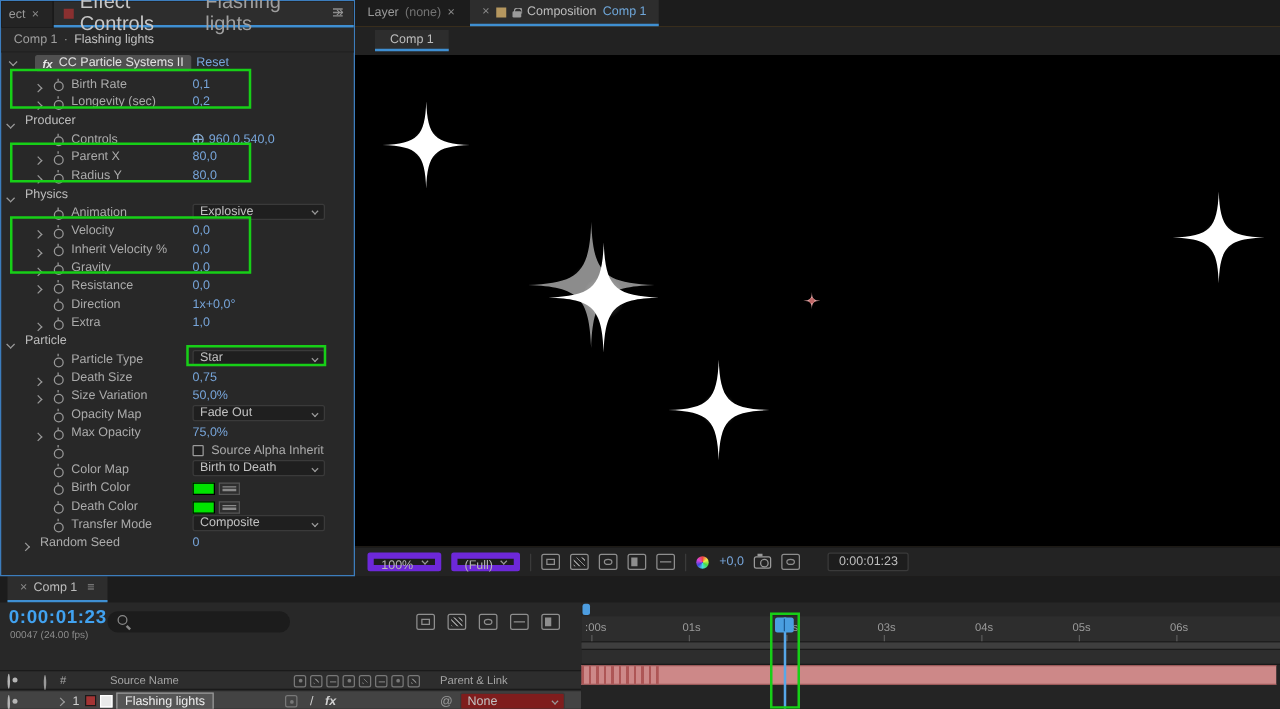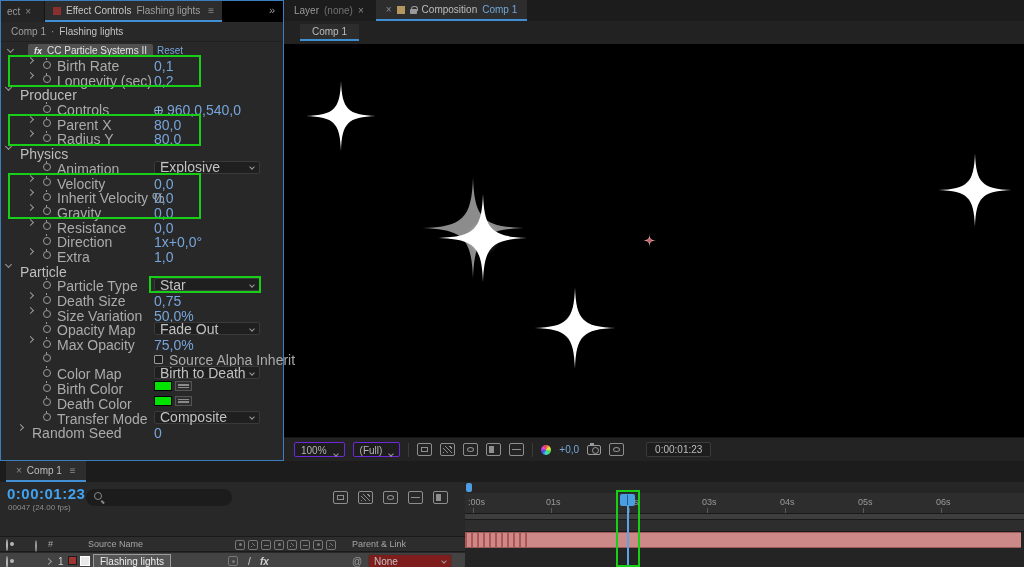--- a/index.html
+++ b/index.html
@@ -3,34 +3,34 @@
 <meta charset="utf-8">
 <style>
 *{margin:0;padding:0;box-sizing:border-box}
 html,body{width:1024px;height:567px;background:#141414;font-family:"Liberation Sans",sans-serif;overflow:hidden}
 #app{position:relative;width:1024px;height:567px;background:#141414}
 
 
 #ec{position:absolute;left:0;top:0;width:284px;height:461px;background:#282828;border:1px solid #3c7dbd;z-index:5}
 #ec-tabs{height:21px;background:#000000;display:flex;align-items:stretch;position:relative}
 .tab-part{width:44px;background:#242424;display:flex;align-items:center;gap:5px;padding:0 6px;color:#9a9a9a;font-size:10px;border-right:1px solid #141414}
-.tab-active-ec{display:flex;align-items:center;gap:5px;padding:0 8px;background:#2d2d2d;border-bottom:2px solid #3f8fd2;color:#c6c6c6;font-size:10px}
+.tab-active-ec{display:flex;align-items:center;gap:5px;padding:0 8px;background:#2d2d2d;border-bottom:2px solid #3f8fd2;color:#c6c6c6;font-size:16px}
 .chip-red{width:8px;height:8px;background:#8a3030;flex:none}
 .chip-tan{width:8px;height:8px;background:#b5975f;flex:none}
 .tab-x{color:#8a8a8a}
 .tab-menu{color:#8a8a8a;margin-left:3px}
 #ec-overflow{position:absolute;right:8px;top:3px;color:#9a9a9a;font-size:11px}
 #ec-crumb{height:20px;display:flex;align-items:center;gap:5px;padding:0 10px;font-size:10px;color:#9f9f9f;background:#282828;border-bottom:1px solid #202020}
 #ec-crumb .crumb-layer{color:#c4c4c4}
 #ec-rows{position:absolute;left:1px;top:42px;right:1px}
 #fx-header{height:15px;display:flex;align-items:center;padding-left:6px;position:relative;font-size:10px;color:#bdbdbd}
 .fxbox{display:flex;align-items:center;gap:5px;background:#505050;border-radius:2px;padding:0 6px;height:13px;color:#e2e2e2;margin-left:6px}
 .fxbadge{font-style:italic;font-weight:bold;font-size:9px;color:#e8e8e8}
 .reset{position:absolute;left:155px;color:#77a5da}
-.row{height:14.7px;display:flex;align-items:flex-start;position:relative;color:#ababab;font-size:14px;white-space:nowrap}
+.row{height:14.7px;display:flex;align-items:flex-end;position:relative;color:#ababab;font-size:10px;white-space:nowrap}
 .prop{padding-left:26px}
 .nt{padding-left:40px}
 .grp{padding-left:4px;color:#bdbdbd}
 .grp2{padding-left:16px}
 .tw{width:5px;height:5px;border-right:1.4px solid #9a9a9a;border-bottom:1.4px solid #9a9a9a;transform:rotate(-45deg);margin-right:9px;flex:none}
 .tw.open{transform:rotate(45deg);margin-top:-2px}
 .sw{width:9px;height:10px;margin-right:6px;position:relative;flex:none}
 .sw::before{content:"";position:absolute;left:.5px;top:2.5px;width:6px;height:6px;border:1px solid #9a9a9a;border-radius:50%}
 .sw::after{content:"";position:absolute;left:3.5px;top:0;width:1.5px;height:2px;background:#9a9a9a}
 .val{position:absolute;left:152px;color:#77a5da}
@@ -57,21 +57,21 @@
 .tab-active{display:flex;align-items:center;gap:5px;padding:0 10px;background:#2d2d2d;border-bottom:2px solid #3f8fd2;font-size:10px;color:#bdbdbd}
 .tab-active .blue{color:#6fa7da}
 .lock{width:7px;height:8px;position:relative;flex:none}
 .lock::before{content:"";position:absolute;left:1px;top:0;width:5px;height:4px;border:1px solid #9a9a9a;border-bottom:none;border-radius:3px 3px 0 0}
 .lock::after{content:"";position:absolute;left:0;top:3px;width:7px;height:5px;background:#9a9a9a;border-radius:1px}
 #comp-nav{height:23px;background:#222;display:flex;align-items:center;padding-left:16px}
 .navchip{height:17px;background:#2d2d2d;border-bottom:2px solid #3f8fd2;display:flex;align-items:center;padding:0 12px;font-size:10px;color:#bdbdbd}
 #viewer{position:absolute;left:0;top:44px;width:740px;height:393px;background:#000;overflow:hidden}
 .star{position:absolute;filter:blur(.4px)}
 #comp-toolbar{position:absolute;left:0;top:437px;width:740px;height:24px;background:#232323;border-top:1px solid #151515;display:flex;align-items:center;gap:8px;padding:0 10px;font-size:10px;color:#b5b5b5}
-.tbdd{height:15px;background:#1d1d1d;border:1px solid #6d28d9;border-radius:2px;display:flex;align-items:flex-end;gap:7px;padding:0 6px}
+.tbdd{height:15px;background:#1d1d1d;border:5px solid #6d28d9;border-radius:2px;display:flex;align-items:flex-start;gap:7px;padding:0 6px}
 .vsep{width:1px;height:14px;background:#3a3a3a;flex:none}
 .ic{width:15px;height:13px;border:1.2px solid #8e8e8e;border-radius:2px;position:relative;flex:none}
 .ic.v1::after{content:"";position:absolute;inset:3px;border:1px solid #8e8e8e}
 .ic.v2::after{content:"";position:absolute;inset:2px;background:repeating-linear-gradient(45deg,#8e8e8e 0 1px,transparent 1px 3px)}
 .ic.v3::after{content:"";position:absolute;left:2px;right:2px;top:5px;height:1px;background:#8e8e8e}
 .ic.v4::after{content:"";position:absolute;inset:3px;border-radius:50%;border:1px solid #8e8e8e}
 .ic.v5::after{content:"";position:absolute;left:2px;top:2px;width:5px;bottom:2px;background:#8e8e8e}
 .rainbow{width:10px;height:10px;border-radius:50%;background:conic-gradient(#e44,#ee4,#4d4,#4dd,#44d,#d4d,#e44);flex:none}
 .expo{color:#77a5da}
 .cam{width:14px;height:10px;border:1px solid #9a9a9a;border-radius:2px;position:relative;flex:none}

